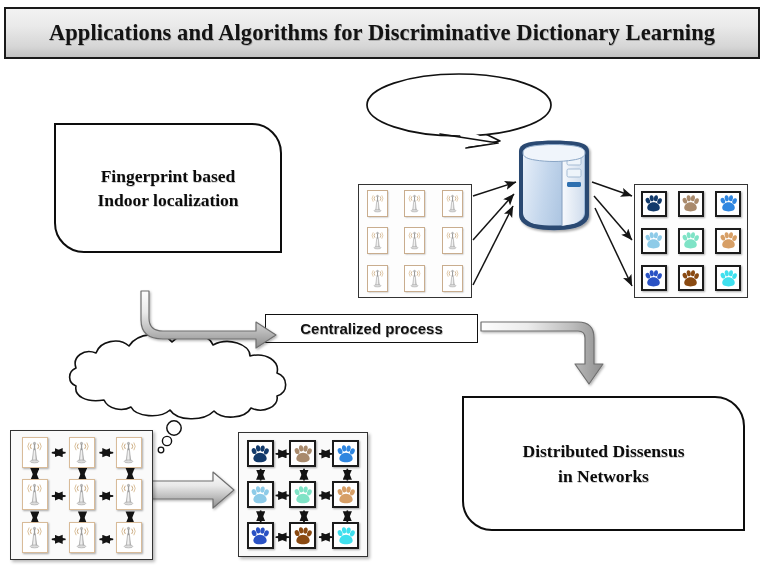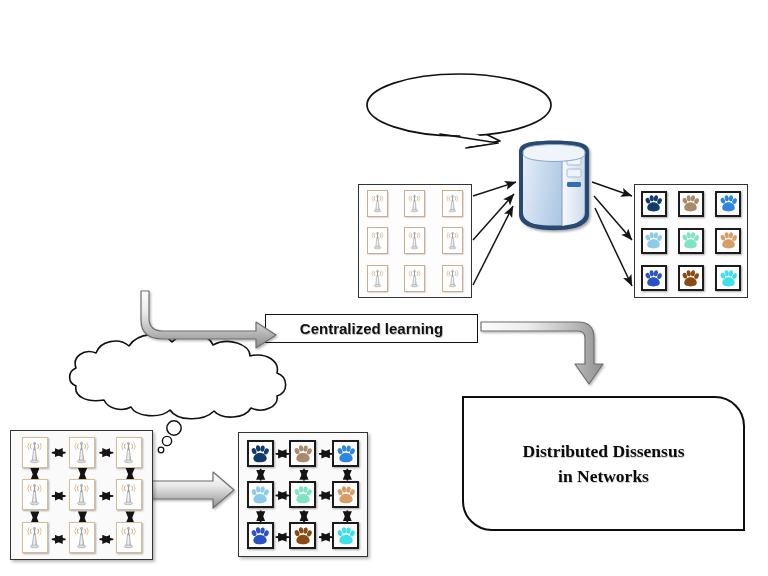--- a/index.html
+++ b/index.html
@@ -94,28 +94,34 @@
   .tile-paw-net{width:27px;height:27px;border:2px solid #1b1b1b;box-shadow:1.4px 1.4px 1.8px rgba(0,0,0,.33);}
 
   svg{display:block;overflow:visible;}
   .nolayout{position:absolute;left:0;top:0;pointer-events:none;}
 </style>
 </head>
 <body>
 
 <div id="stage">
 
-
+  <div class="title-banner">
+    <span class="title-text">Applications and Algorithms for Discriminative Dictionary Learning</span>
+  </div>
+
+  <div class="shape-box" id="box-fingerprint">
+    <span class="label">Fingerprint based<br>Indoor localization</span>
+  </div>
 
   <div class="shape-box" id="box-dissensus">
     <span class="label">Distributed Dissensus<br>in Networks</span>
   </div>
 
   <div id="box-central">
-    <span class="label">Centralized learning</span>
+    <span class="label">Centralized process</span>
   </div>
 
   <svg class="nolayout" width="768" height="576">
     <defs>
       <linearGradient id="gradArrow" x1="0" y1="0" x2="0" y2="1">
         <stop offset="0%" stop-color="#fdfdfd"></stop>
         <stop offset="38%" stop-color="#e9e9e9"></stop>
         <stop offset="72%" stop-color="#b9b9b9"></stop>
         <stop offset="100%" stop-color="#8d8d8d"></stop>
       </linearGradient>

